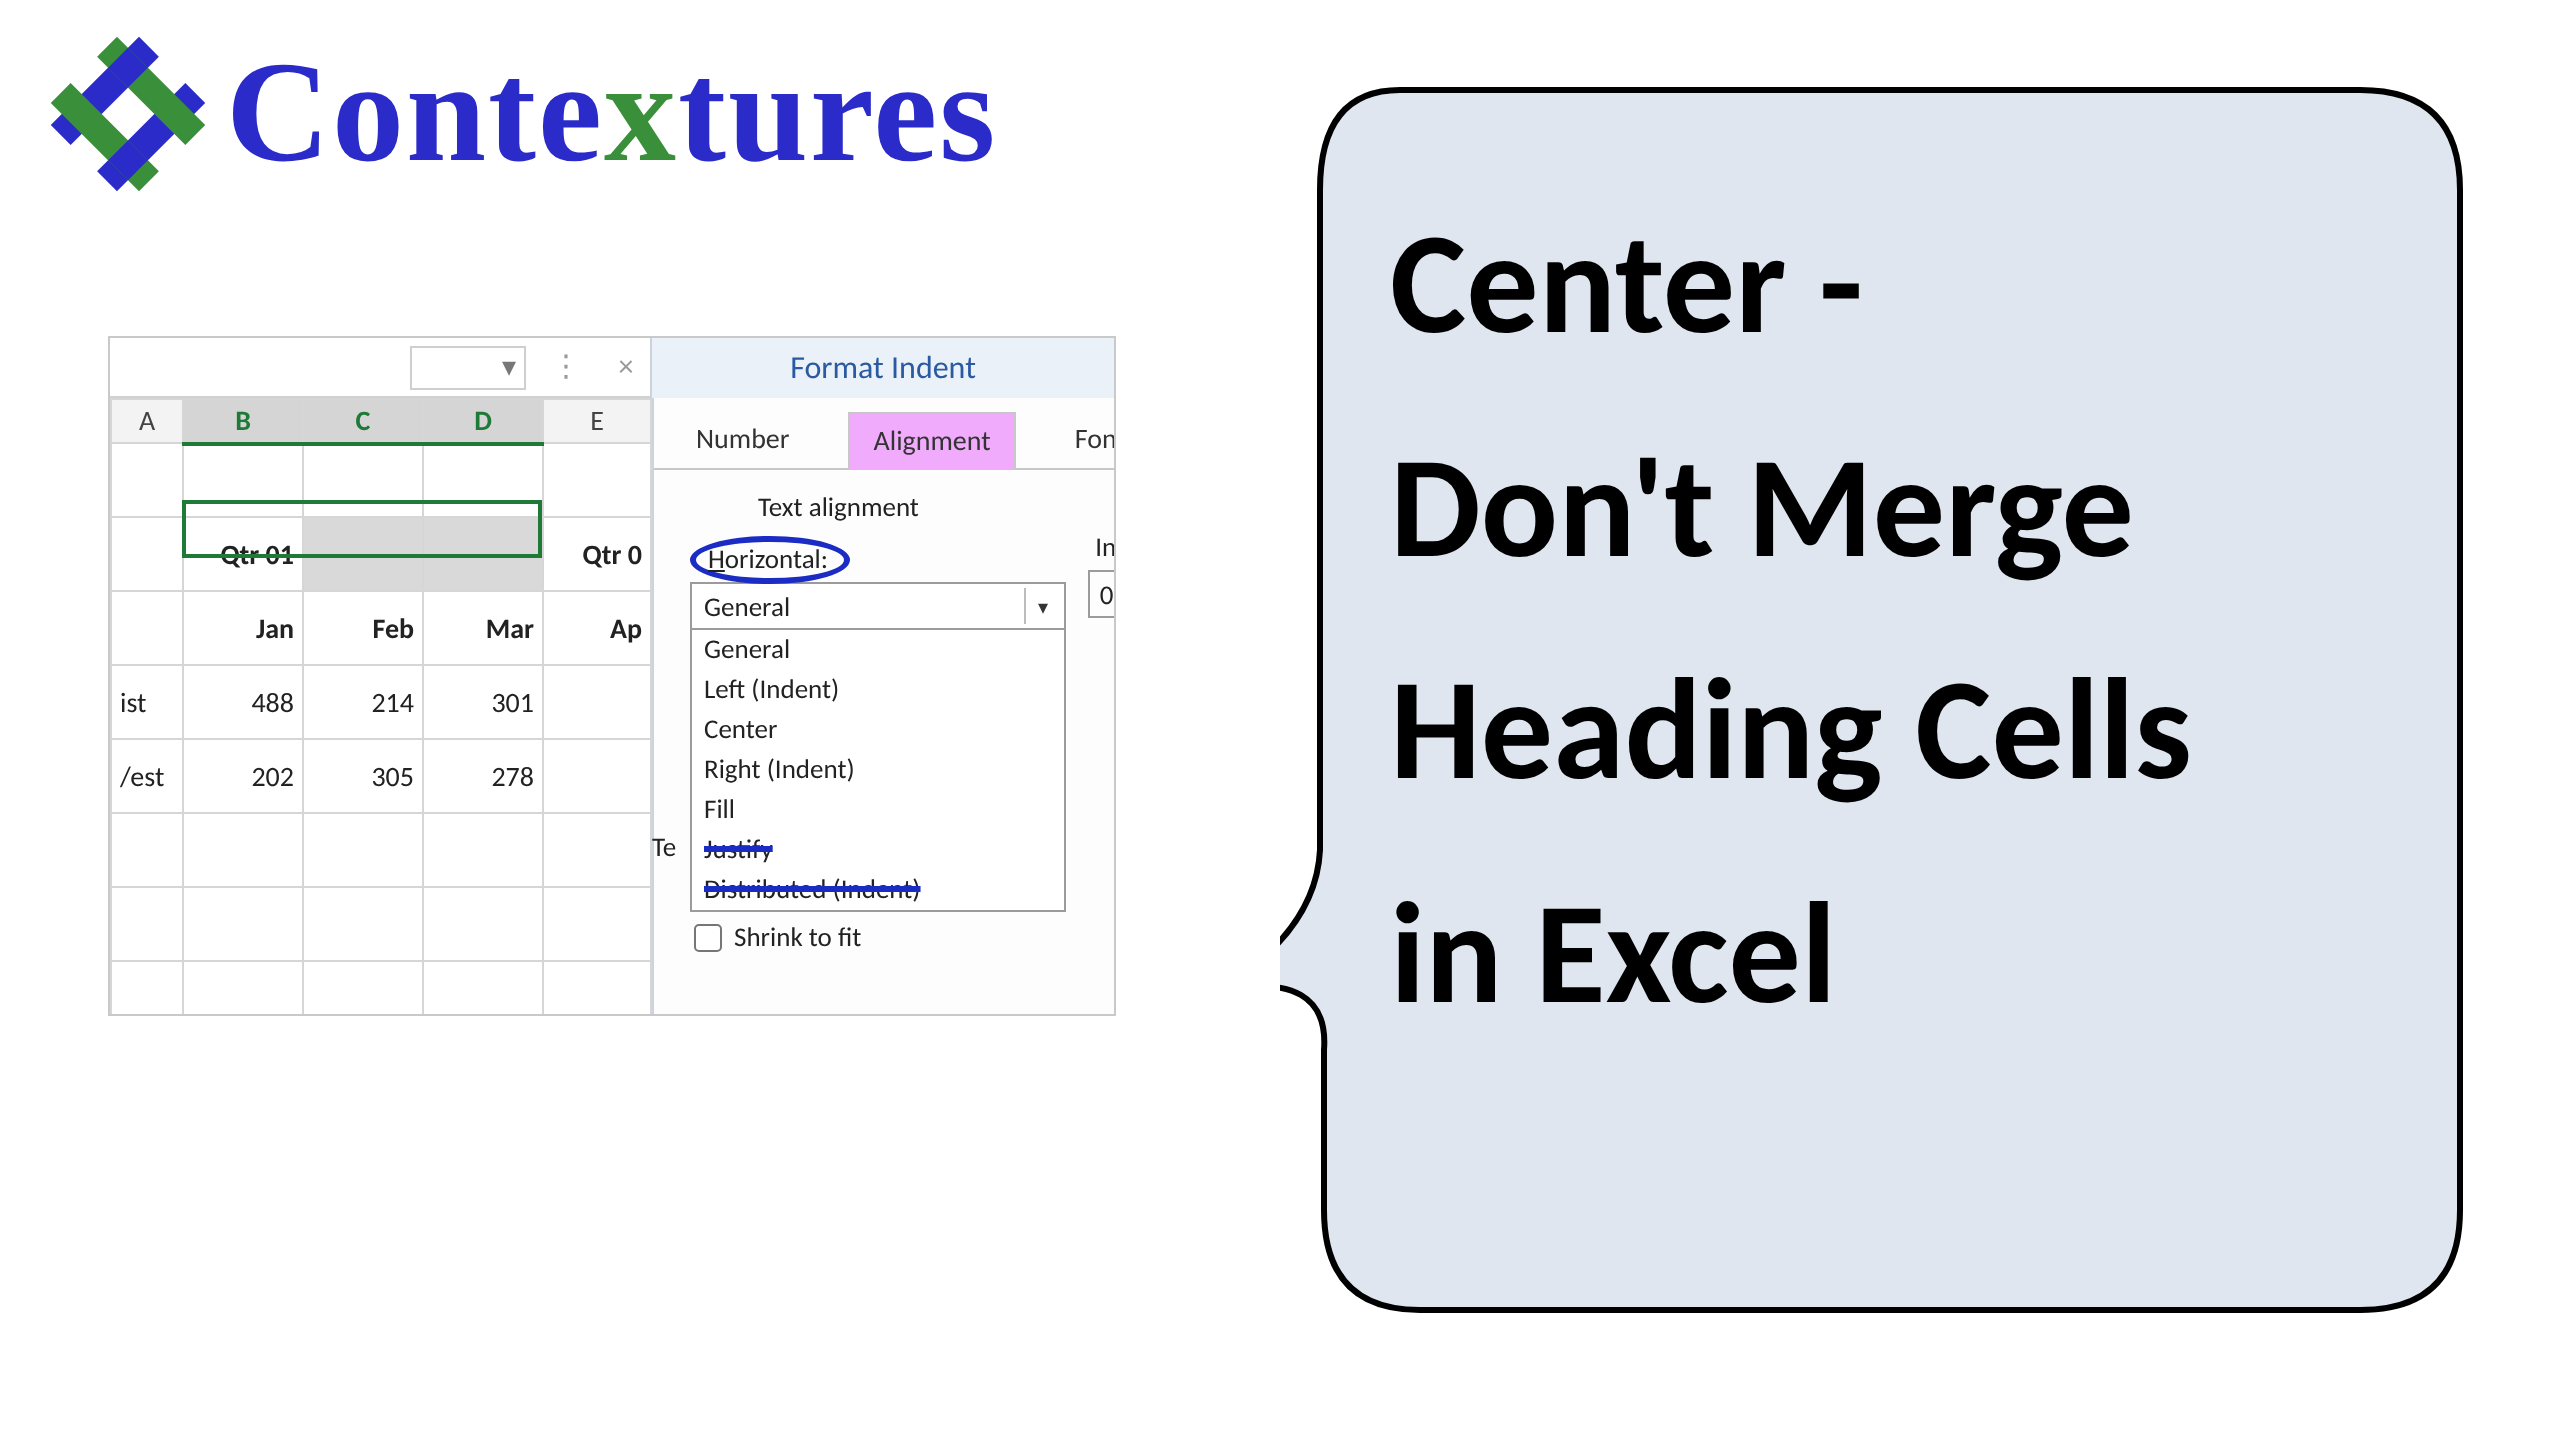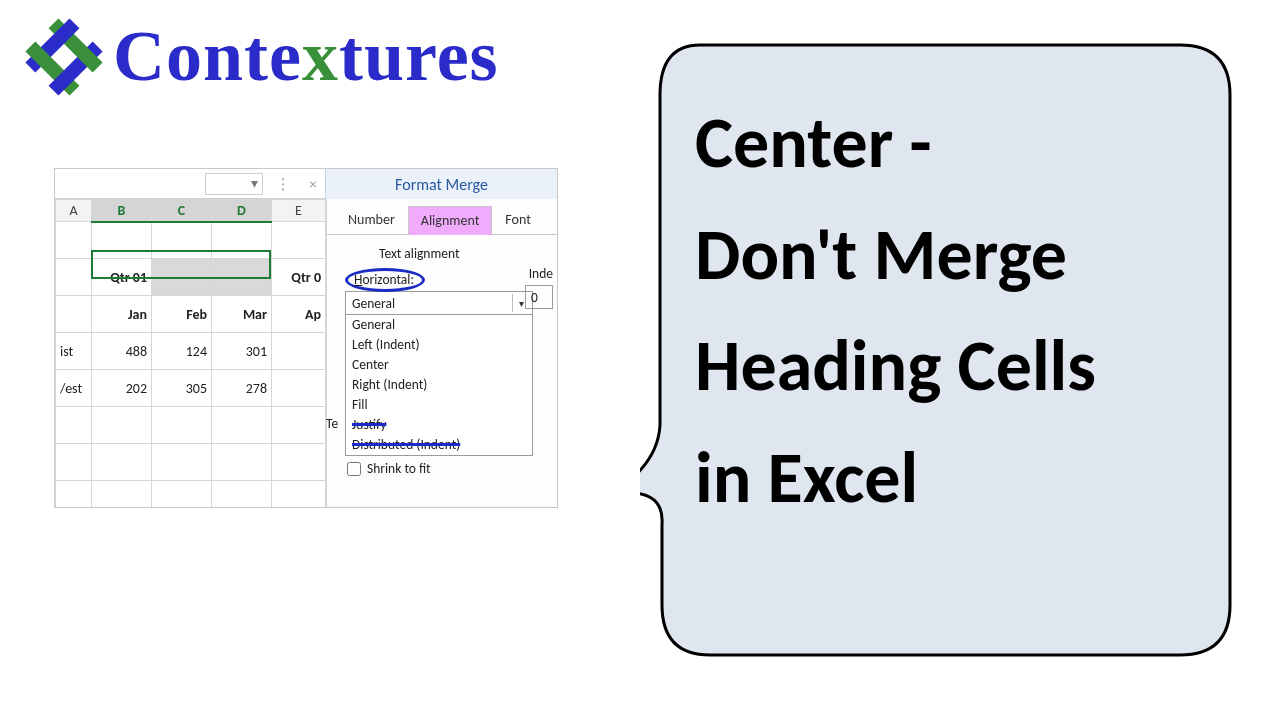--- a/index.html
+++ b/index.html
@@ -138,21 +138,21 @@
   
   .dlg {
     flex: 1;
     border-left: 1px solid #c9d4df;
     background: #fdfdfe;
     padding: 6px 0 0 0;
     position: relative;
   }
   .tabs {
     display: flex;
-    gap: 0;
+    gap: 16px;
     padding-left: 8px;
     border-bottom: 1px solid #c7c7c7;
   }
   .tab {
     padding: 5px 12px 6px;
     font-size: 14px;
     color: #333;
     border: 1px solid transparent;
     border-bottom: none;
     background: transparent;
@@ -297,21 +297,21 @@
 
 <div class="excel">
   <div class="excel-top">
     <div class="fx-area">
       <div class="fx-box">
           <span>▾</span>
         </div>
       <div class="fx-btn">⋮</div>
       <div class="fx-btn">×</div>
     </div>
-    <div class="dlg-title">Format Merge</div>
+    <div class="dlg-title">Format Indent</div>
   </div>
 
   <div class="excel-body">
 
     <div class="sheet">
       <table class="grid">
         <tbody>
             <tr>
           <th style="width:36px">A</th>
           <th class="sel" style="width:60px">B</th>
@@ -336,21 +336,21 @@
         <tr class="month-row">
           <td></td>
           <td>Jan</td>
           <td>Feb</td>
           <td>Mar</td>
           <td>Ap</td>
         </tr>
         <tr>
           <td class="lbl">ist</td>
           <td>488</td>
-          <td>124</td>
+          <td>214</td>
           <td>301</td>
           <td></td>
         </tr>
         <tr>
           <td class="lbl">/est</td>
           <td>202</td>
           <td>305</td>
           <td>278</td>
           <td></td>
         </tr>

